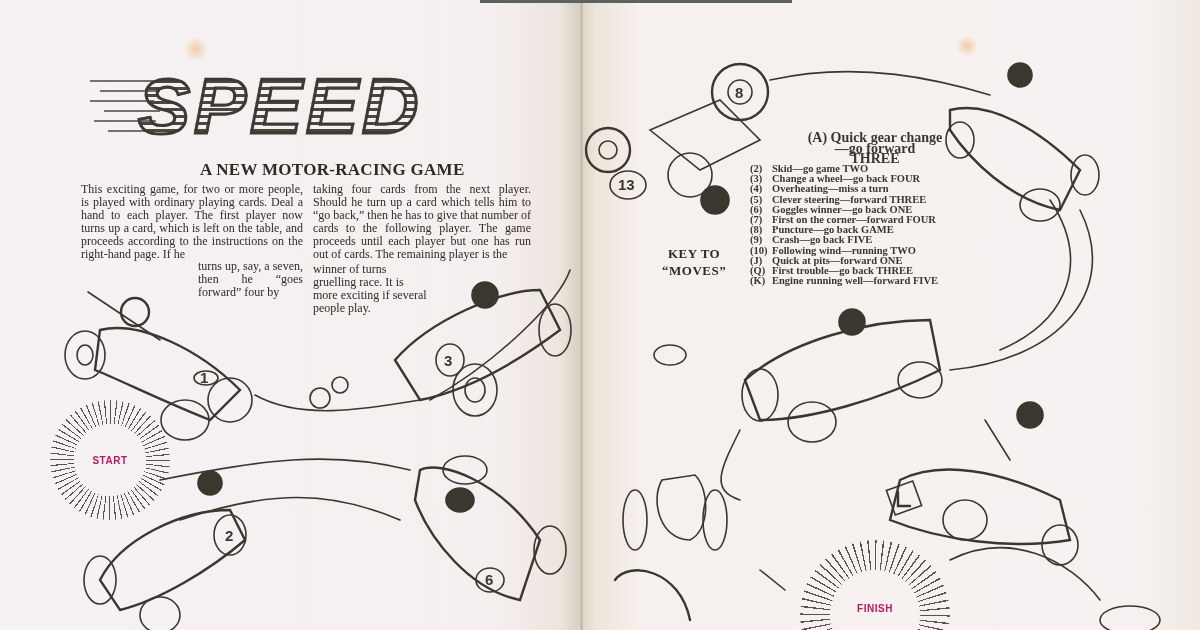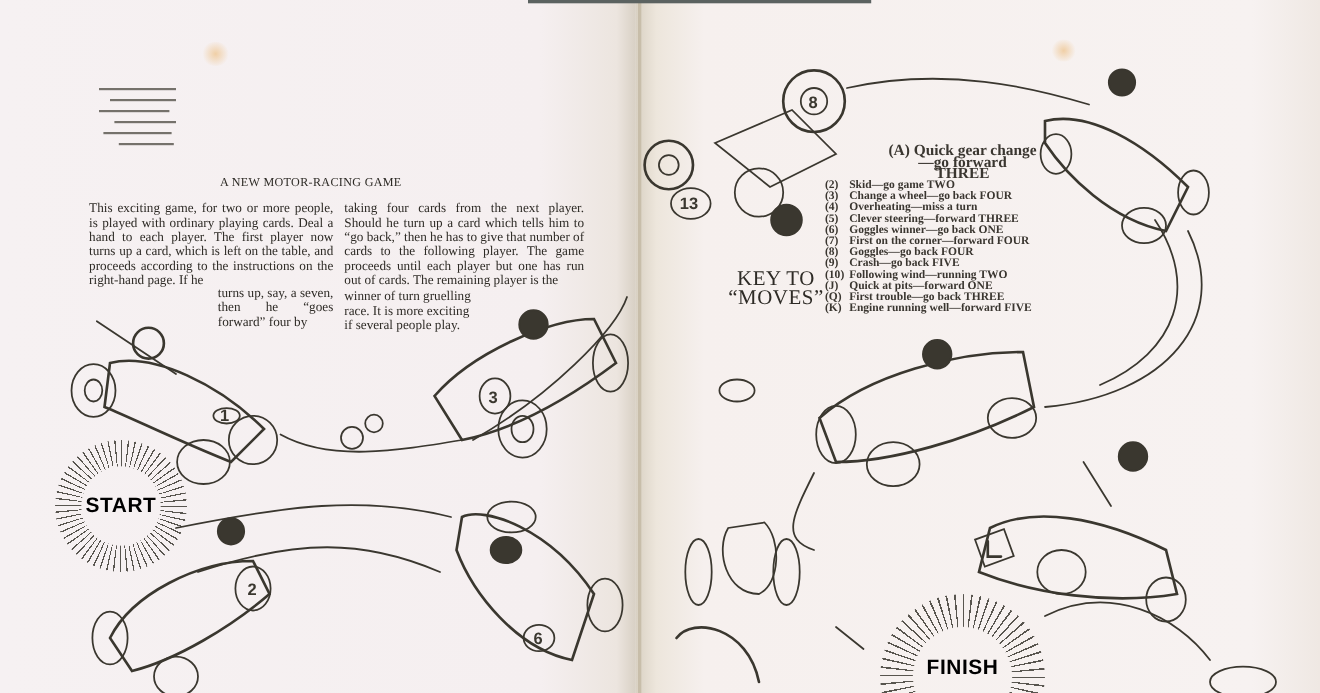--- a/index.html
+++ b/index.html
@@ -19,39 +19,39 @@
     .title-wrap { position: absolute; left: 90px; top: 66px; width: 420px; height: 80px; }
     .title {
       position: absolute; left: 48px; top: 0; font-family: "Liberation Sans", sans-serif;
       font-weight: bold; font-style: italic; font-size: 78px; letter-spacing: 4px;
       color: transparent; -webkit-text-stroke: 3px #3b3a33; line-height: 80px;
       background: repeating-linear-gradient(to bottom, #4a473e 0 3px, transparent 3px 7px);
       -webkit-background-clip: text; background-clip: text;
     }
     .streak { position: absolute; height: 2px; background: #4a473e; opacity: .75; }
 
-    .subtitle { position: absolute; left: 200px; top: 160px; font-size: 11px; font-weight: normal; letter-spacing: .3px; }
+    .subtitle { position: absolute; left: 200px; top: 160px; font-size: 17px; font-weight: bold; letter-spacing: .3px; }
     .para { position: absolute; font-size: 12px; line-height: 12.9px; text-align: justify; }
     .p1 { left: 81px; top: 183px; width: 222px; }
     .p1b { left: 198px; top: 260px; width: 105px; }
     .p2 { left: 313px; top: 183px; width: 218px; }
     .p2b { left: 313px; top: 263px; width: 118px; text-align: left; }
 
-    .key-label { position: absolute; left: 662px; top: 245px; font-size: 19px; font-weight: normal; line-height: 17px; text-align: center; letter-spacing: .5px; }
+    .key-label { position: absolute; left: 662px; top: 245px; font-size: 13px; font-weight: bold; line-height: 17px; text-align: center; letter-spacing: .5px; }
     .key-first { position: absolute; left: 800px; top: 133px; width: 150px; font-size: 14px; font-weight: bold; line-height: 10.5px; text-align: center; color: #3a3630; }
     .key-list { position: absolute; left: 750px; top: 164px; font-size: 10.5px; font-weight: bold; line-height: 10.2px; color: #3a3630; }
     .key-row { display: flex; white-space: nowrap; }
     .key-row .k { width: 22px; }
 
     .burst { position: absolute; border-radius: 50%; display: flex; align-items: center; justify-content: center; }
     .burst .rays { position: absolute; inset: 0; border-radius: 50%;
       background: repeating-conic-gradient(#3d3a33 0deg 1.2deg, transparent 1.2deg 6deg);
       -webkit-mask: radial-gradient(circle, transparent 42%, #000 43%, #000 70%, transparent 100%);
       mask: radial-gradient(circle, transparent 42%, #000 43%, #000 70%, transparent 100%); opacity: .85; }
-    .burst .lbl { position: relative; font-family: "Liberation Sans", sans-serif; font-weight: bold; font-size: 19px; color: #000000; letter-spacing: .5px; }
+    .burst .lbl { position: relative; font-family: "Liberation Sans", sans-serif; font-weight: bold; font-size: 10px; color: #be185d; letter-spacing: .5px; }
 
     svg.art { position: absolute; left: 0; top: 0; width: 1200px; height: 630px; pointer-events: none; }
     .art path, .art ellipse, .art circle, .art rect, .art line { fill: none; stroke: #3a372f; stroke-width: 1.6; stroke-linecap: round; }
     .art .thick { stroke-width: 2.4; }
     .art .fill { fill: #3a372f; }
     .art .num { font-family: "Liberation Sans", sans-serif; font-weight: bold; font-size: 15px; fill: #3a372f; stroke: none; }
   </style>
 </head>
 <body>
 
@@ -62,28 +62,29 @@
 <div class="spot" style="left:183px;top:38px;width:26px;height:22px;"></div>
 <div class="spot" style="left:955px;top:36px;width:24px;height:20px;"></div>
 
 <div class="title-wrap">
   <div class="streak" style="left:0;top:14px;width:70px;"></div>
   <div class="streak" style="left:10px;top:24px;width:60px;"></div>
   <div class="streak" style="left:0;top:34px;width:64px;"></div>
   <div class="streak" style="left:14px;top:44px;width:56px;"></div>
   <div class="streak" style="left:4px;top:54px;width:62px;"></div>
   <div class="streak" style="left:18px;top:64px;width:50px;"></div>
+  <div class="title">SPEED</div>
 </div>
 
 <div class="subtitle">A NEW MOTOR-RACING GAME</div>
 
 <div class="para p1">This exciting game, for two or more people, is played with ordinary playing cards. Deal a hand to each player. The first player now turns up a card, which is left on the table, and proceeds according to the instructions on the right-hand page. If he</div>
 <div class="para p1b">turns up, say, a seven, then he “goes forward” four by</div>
 <div class="para p2">taking four cards from the next player. Should he turn up a card which tells him to “go back,” then he has to give that number of cards to the following player. The game proceeds until each player but one has run out of cards. The remaining player is the</div>
-<div class="para p2b">winner of turn gruelling race. It is more exciting if several people play.</div>
+<div class="para p2b">winner of turns gruelling race. It is more exciting if several people play.</div>
 
 <div class="key-label">
   <div>KEY TO</div>
   <div>“MOVES”</div>
 </div>
 <div class="key-first">
   <div>(A) Quick gear change</div>
   <div>—go forward</div>
   <div>THREE</div>
 </div>
@@ -107,21 +108,21 @@
   <div class="key-row">
       <span class="k">(6)</span>
       <span>Goggles winner—go back ONE</span>
     </div>
   <div class="key-row">
       <span class="k">(7)</span>
       <span>First on the corner—forward FOUR</span>
     </div>
   <div class="key-row">
       <span class="k">(8)</span>
-      <span>Goggles—go back FOUR</span>
+      <span>Puncture—go back GAME</span>
     </div>
   <div class="key-row">
       <span class="k">(9)</span>
       <span>Crash—go back FIVE</span>
     </div>
   <div class="key-row">
       <span class="k">(10)</span>
       <span>Following wind—running TWO</span>
     </div>
   <div class="key-row">

